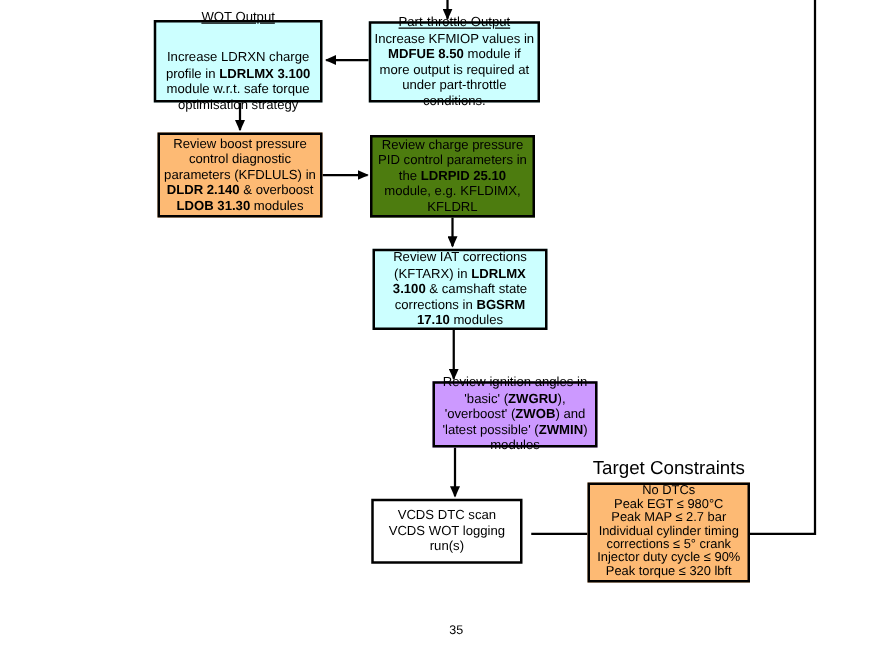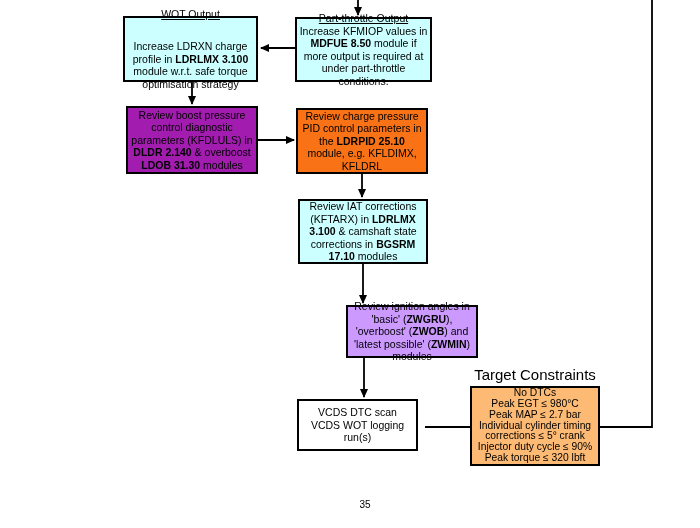--- a/index.html
+++ b/index.html
@@ -15,21 +15,21 @@
   }
   .box-title { text-decoration:underline; }
   .s-n { font-style:normal; font-weight:normal; }
   .s-b { font-weight:bold; }
   .s-i { }
 
   #box-wot    { left:123px; top:16px;  width:135px; height:66px; }
   #box-part   { left:295px; top:17px;  width:137px; height:65px; }
   #box-boost  { left:126px; top:106px; width:132px; height:68px; }
   #box-pid    { left:296px; top:108px; width:132px; height:66px; }
-  #box-iat    { left:298px; top:199px; width:130px; height:65px; }
+  #box-iat    { left:298px; top:199px; width:140px; height:65px; }
   #box-ign    { left:298px; top:305px; width:132px; height:53px;margin-left:48px; }
   #box-vcds   { left:297px; top:399px; width:121px; height:52px; }
   #box-target { left:470px; top:386px; width:130px; height:80px; font-size:10.3px; line-height:10.9px; }
 
   #target-label { position:absolute; left:455px; top:366px; width:160px; text-align:center; font-size:15px; }
   #page-num { position:absolute; left:340px; top:499px; width:50px; text-align:center; font-size:10px; }
 </style>
 </head>
 <body>
 
@@ -55,25 +55,25 @@
   <div class="box" id="box-wot" style="background-color: rgb(204, 255, 255); gap: 20px;">
     <div class="box-title">WOT Output</div>
     <div><span class="s-n">Increase </span><span class="s-i">LDRXN</span><span class="s-n"> charge profile in </span><span class="s-b">LDRLMX 3.100</span><span class="s-n"> module w.r.t. safe torque optimisation strategy</span></div>
   </div>
 
   <div class="box" id="box-part" style="background-color: rgb(204, 255, 255);">
     <div class="box-title">Part-throttle Output</div>
     <div><span class="s-n">Increase </span><span class="s-i">KFMIOP</span><span class="s-n"> values in </span><span class="s-b">MDFUE 8.50</span><span class="s-n"> module if more output is required at under part-throttle conditions.</span></div>
   </div>
 
-  <div class="box" id="box-boost" style="background-color: #a21caf;">
+  <div class="box" id="box-boost" style="background-color: #fdba74;">
     <div><span class="s-n">Review boost pressure control diagnostic parameters (</span><span class="s-i">KFDLULS</span><span class="s-n">) in </span><span class="s-b">DLDR 2.140</span><span class="s-n"> &amp; overboost </span><span class="s-b">LDOB 31.30</span><span class="s-n"> modules</span></div>
   </div>
 
-  <div class="box" id="box-pid" style="background-color: #f97316;">
+  <div class="box" id="box-pid" style="background-color: #4d7c0f;">
     <div><span class="s-n">Review charge pressure PID control parameters in the </span><span class="s-b">LDRPID 25.10</span><span class="s-n"> module, e.g. </span><span class="s-i">KFLDIMX, KFLDRL</span></div>
   </div>
 
   <div class="box" id="box-iat" style="background-color: rgb(204, 255, 255);">
     <div><span class="s-n">Review IAT corrections (</span><span class="s-i">KFTARX</span><span class="s-n">) in </span><span class="s-b">LDRLMX 3.100</span><span class="s-n"> &amp; camshaft state corrections in </span><span class="s-b">BGSRM 17.10</span><span class="s-n"> modules</span></div>
   </div>
 
   <div class="box" id="box-ign" style="background-color: rgb(204, 153, 255);">
     <div><span class="s-n">Review ignition angles in 'basic' (</span><span class="s-b">ZWGRU</span><span class="s-n">), 'overboost' (</span><span class="s-b">ZWOB</span><span class="s-n">) and 'latest possible' (</span><span class="s-b">ZWMIN</span><span class="s-n">) modules</span></div>
   </div>

